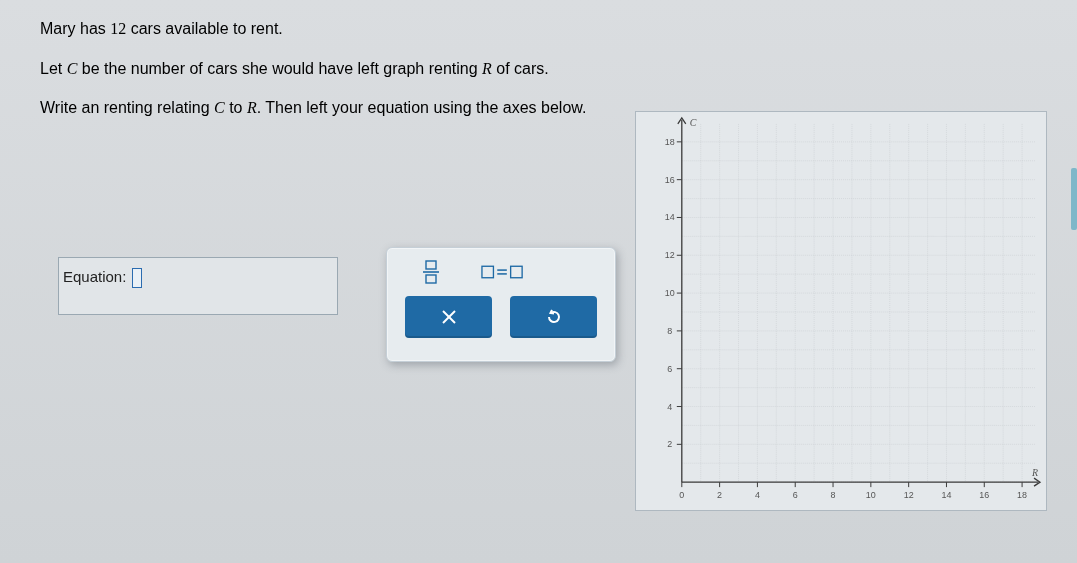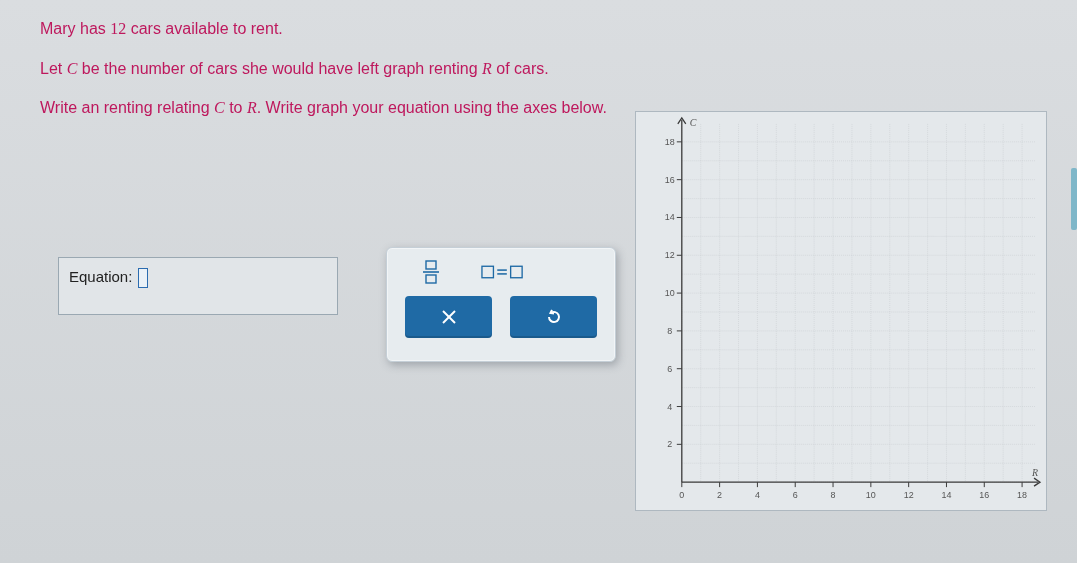--- a/index.html
+++ b/index.html
@@ -4,33 +4,33 @@
 <style>
   * { box-sizing: border-box; margin: 0; padding: 0; }
   html, body { width: 1077px; height: 563px; overflow: hidden; }
   body {
     font-family: Arial, Helvetica, sans-serif;
     background: linear-gradient(180deg, #dadde0 0%, #cfd3d6 100%);
     color: #2a2a2a;
     padding: 18px 36px 18px 40px;
     position: relative;
   }
-  .problem-text p { font-size: 16px; line-height: 1.35; margin-bottom: 18px; color:#be185d; }
+  .problem-text p { font-size: 16px; line-height: 1.35; margin-bottom: 18px; color:#000000; }
   .problem-text .ital { font-family: 'Times New Roman', serif; font-style: italic; }
   .problem-text .num { font-family: 'Times New Roman', serif; }
 
   .workspace { position: relative; height: 380px; margin-top: 8px; }
 
   
   .eq-box {
     position: absolute; left: 18px; top: 120px;
     width: 280px; height: 58px;
     border: 1px solid #9aa8b2;
     background: #e1e5e8;
-    padding: 10px 10px;
+    padding: 10px 4px;
     font-size: 15px; color:#222;
     display:flex; align-items:flex-start; gap:6px;
   }
   .eq-cursor {
     display:inline-block; width:10px; height:20px;
     border:1.5px solid #2b6cb0; background:#eaf1f7;
     vertical-align: -3px;
   }
 
   
@@ -83,21 +83,21 @@
 <body>
 
 <div class="problem-text">
   <p>
     <span>Mary has </span><span class="num">12</span><span> cars available to rent.</span>
   </p>
   <p>
     <span>Let </span><span class="ital">C</span><span> be the number of cars she would have left graph renting </span><span class="ital">R</span><span> of cars.</span>
   </p>
   <p>
-    <span>Write an renting relating </span><span class="ital">C</span><span> to </span><span class="ital">R</span><span>. Write graph your equation using the axes below.</span>
+    <span>Write an renting relating </span><span class="ital">C</span><span> to </span><span class="ital">R</span><span>. Then left your equation using the axes below.</span>
   </p>
 </div>
 
 <div class="workspace">
 
   <div class="eq-box">
     <span>Equation:</span>
     <span class="eq-cursor"></span>
   </div>
 

